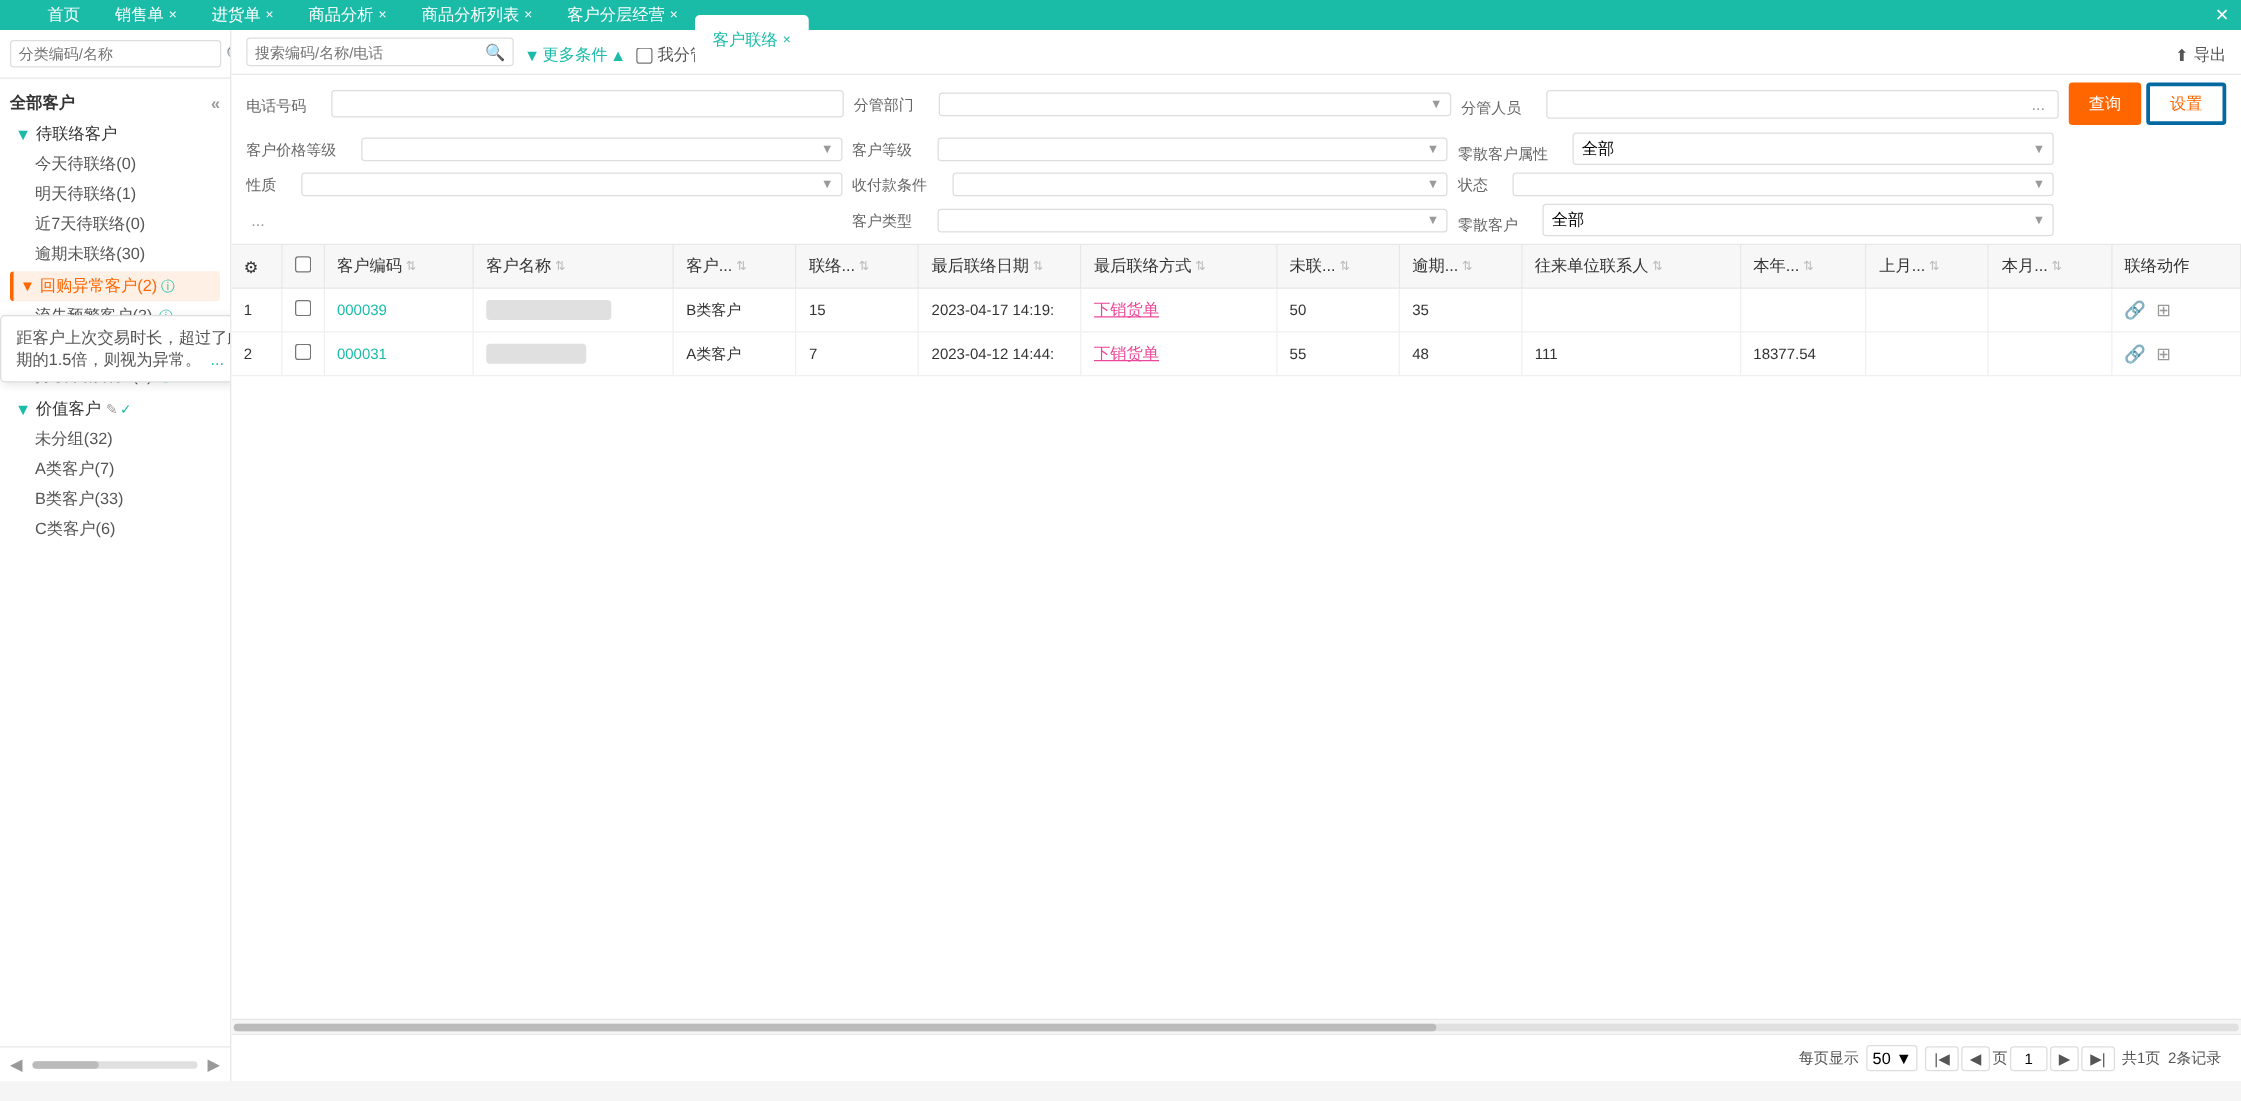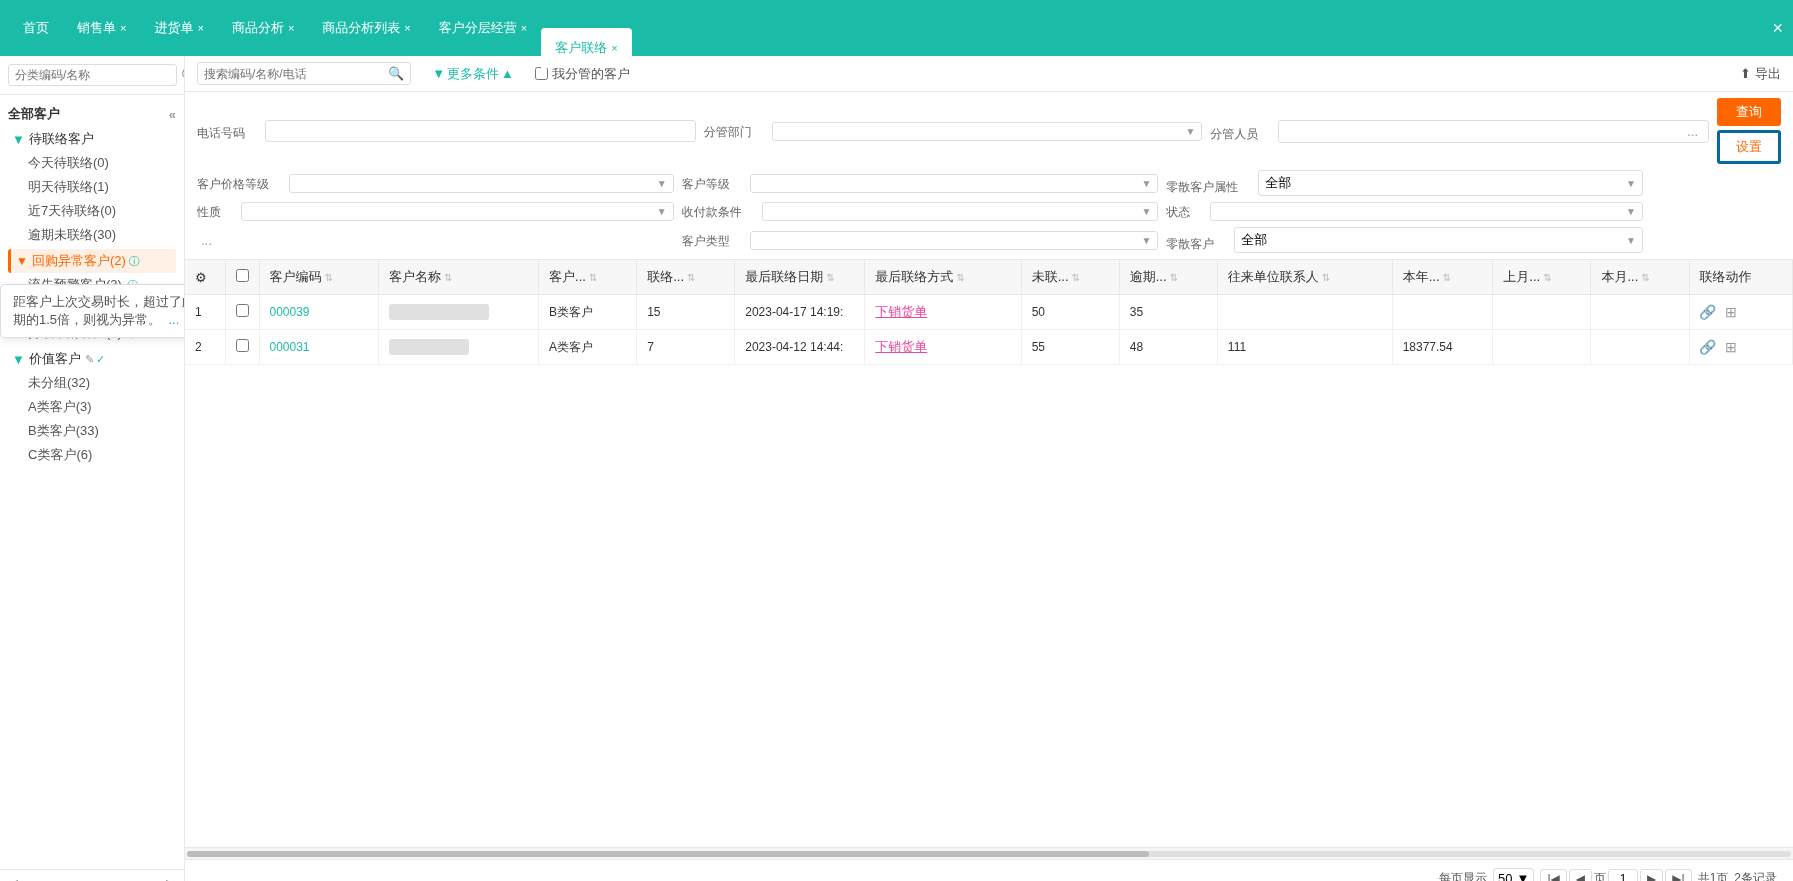--- a/index.html
+++ b/index.html
@@ -1,21 +1,21 @@
 <!DOCTYPE html>
 <html><head>
   <meta charset="utf-8">
   <style>
     * { box-sizing: border-box; margin: 0; padding: 0; font-family: 'Microsoft YaHei', sans-serif; font-size: 13px; }
     body { background: #f5f5f5; overflow: hidden; width: 1793px; height: 881px; }
 
     
     .top-nav {
       display: flex; align-items: center;
-      background: #1abca8; height: 56px; padding: 0 9px;
+      background: #1abca8; height: 24px; padding: 0 24px;
       position: relative;
     }
     .top-nav .nav-item {
       color: #fff; padding: 0 14px; height: 40px; display: flex; align-items: center;
       cursor: pointer; font-size: 13px; white-space: nowrap;
     }
     .top-nav .nav-item.active { background: #fff; color: #1abca8; border-radius: 4px 4px 0 0; margin-top: 40px; }
     .nav-close { margin-left: 4px; font-size: 11px; cursor: pointer; }
     .close-btn {
       position: absolute; right: 10px; top: 50%; transform: translateY(-50%);
@@ -63,21 +63,21 @@
       padding: 8px 12px; font-size: 12px; color: #555; z-index: 100;
       box-shadow: 2px 2px 8px rgba(0,0,0,0.1);
     }
 
     
     .content { flex: 1; display: flex; flex-direction: column; overflow: hidden; }
 
     
     .filter-bar {
       background: #fff; border-bottom: 1px solid #e8e8e8;
-      padding: 6px 12px; display: flex; align-items: center; gap: 21px; flex-wrap: wrap;
+      padding: 6px 12px; display: flex; align-items: flex-end; gap: 8px; flex-wrap: wrap;
     }
     .search-input-wrap {
       display: flex; align-items: center; border: 1px solid #ddd; border-radius: 3px;
       padding: 3px 6px; background: #fff;
     }
     .search-input-wrap input { border: none; outline: none; width: 180px; font-size: 12px; }
     .search-input-wrap .si { color: #1abca8; margin-left: 4px; }
     .more-cond {
       display: flex; align-items: center; color: #1abca8; cursor: pointer; font-size: 12px; gap: 2px;
     }
@@ -108,21 +108,21 @@
       font-size: 12px; outline: none; min-width: 120px;
     }
     .btn-query {
       background: #ff6600; color: #fff; border: none; border-radius: 3px;
       padding: 5px 16px; cursor: pointer; font-size: 13px;
     }
     .btn-set {
       background: #fff; color: #ff6600; border: 3px solid #0369a1; border-radius: 3px;
       padding: 5px 16px; cursor: pointer; font-size: 13px;
     }
-    .filter-btn-group { display: flex; flex-direction: column; gap: 4px; }
+    .filter-btn-group { display: flex; flex-direction: row; gap: 4px; }
     .dots-btn { cursor: pointer; color: #999; padding: 0 4px; }
 
     
     .table-section { flex: 1; overflow: hidden; display: flex; flex-direction: column; background: #fff; }
     .table-wrap { flex: 1; overflow: auto; }
     table { width: 100%; border-collapse: collapse; }
     thead tr { background: #f7f7f7; }
     th {
       padding: 8px 10px; text-align: left; font-weight: normal;
       border-bottom: 1px solid #e8e8e8; color: #333; font-size: 12px;
@@ -261,21 +261,21 @@
         <div class="sidebar-group-header">
           <span class="arrow">▼</span>
           <span>价值客户</span>
           <span style="margin-left: 4px; color: #999; font-size: 11px;">✎</span>
           <span style="margin-left: 2px; color: #1abca8; font-size: 11px;">✓</span>
         </div>
         <div class="sidebar-item">
           <span>未分组(32)</span>
         </div>
         <div class="sidebar-item">
-          <span>A类客户(3)</span>
+          <span>A类客户(7)</span>
         </div>
         <div class="sidebar-item">
           <span>B类客户(33)</span>
         </div>
         <div class="sidebar-item">
           <span>C类客户(6)</span>
         </div>
       </div>
     </div>
 

